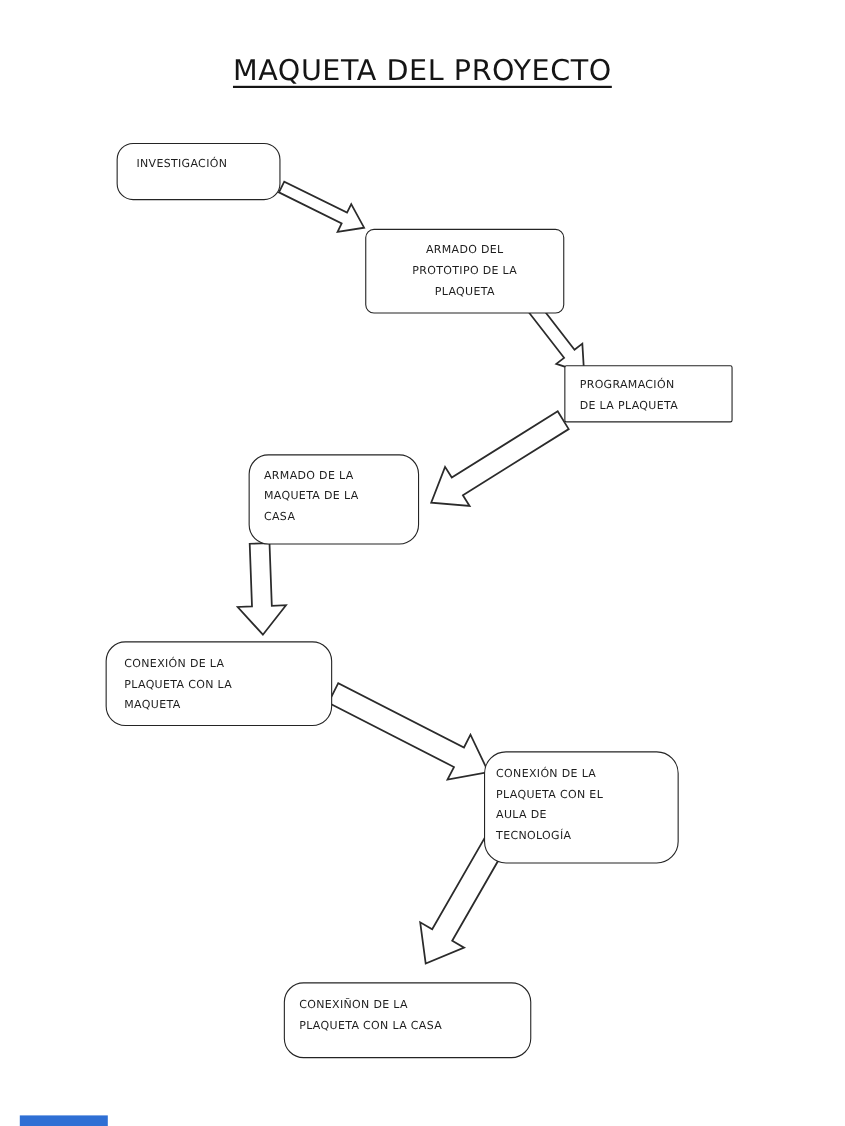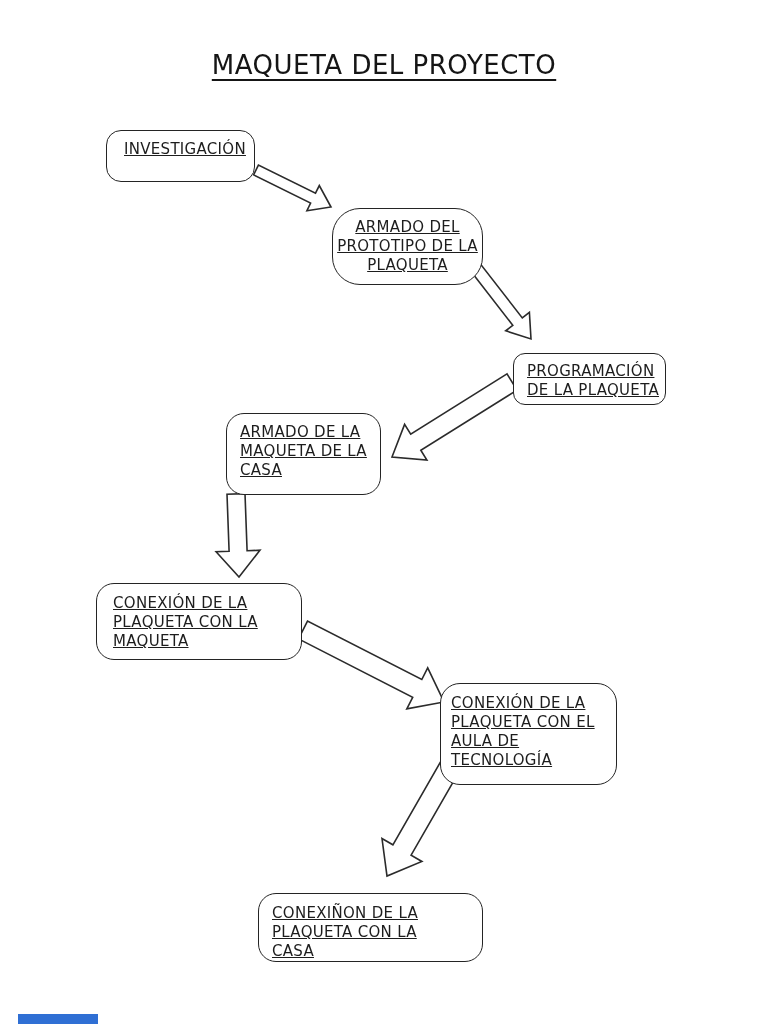--- a/index.html
+++ b/index.html
@@ -37,30 +37,29 @@
     fill: #ffffff;
     stroke: #2b2b2b;
     stroke-width: 1.6;
     stroke-linejoin: miter;
   }
   .node {
     position: absolute;
     z-index: 2;
     background: #ffffff;
     border: 1.5px solid #242424;
-    font-size: 15px;
+    font-size: 10px;
     line-height: 19px;
     letter-spacing: 0.3px;
     color: #1d1d1d;
     white-space: pre-line;
-    text-decoration: underline;
   }
   .n1 { left: 106px; top: 130px; width: 149px; height: 52px; border-radius: 15px; padding: 9px 8px 0 17px; }
-  .n2 { left: 332px; top: 208px; width: 151px; height: 77px; border-radius: 28px; padding: 9px 4px 0 4px; text-align: center; }
-  .n3 { left: 513px; top: 353px; width: 153px; height: 52px; border-radius: 12px; padding: 8px 4px 0 13px; }
+  .n2 { left: 332px; top: 208px; width: 181px; height: 77px; border-radius: 8px; padding: 9px 4px 0 4px; text-align: center; }
+  .n3 { left: 513px; top: 332px; width: 153px; height: 52px; border-radius: 2px; padding: 8px 4px 0 13px; }
   .n4 { left: 226px; top: 413px; width: 155px; height: 82px; border-radius: 18px; padding: 9px 4px 0 13px; }
   .n5 { left: 96px;  top: 583px; width: 206px; height: 77px; border-radius: 18px; padding: 10px 4px 0 16px; }
   .n6 { left: 440px; top: 683px; width: 177px; height: 102px; border-radius: 20px; padding: 10px 4px 0 10px; }
   .n7 { left: 258px; top: 893px; width: 225px; height: 69px; border-radius: 18px; padding: 10px 20px 0 13px; }
   .progress-bar {
     position: absolute;
     z-index: 3;
     left: 18px;
     top: 1014px;
     width: 80px;

